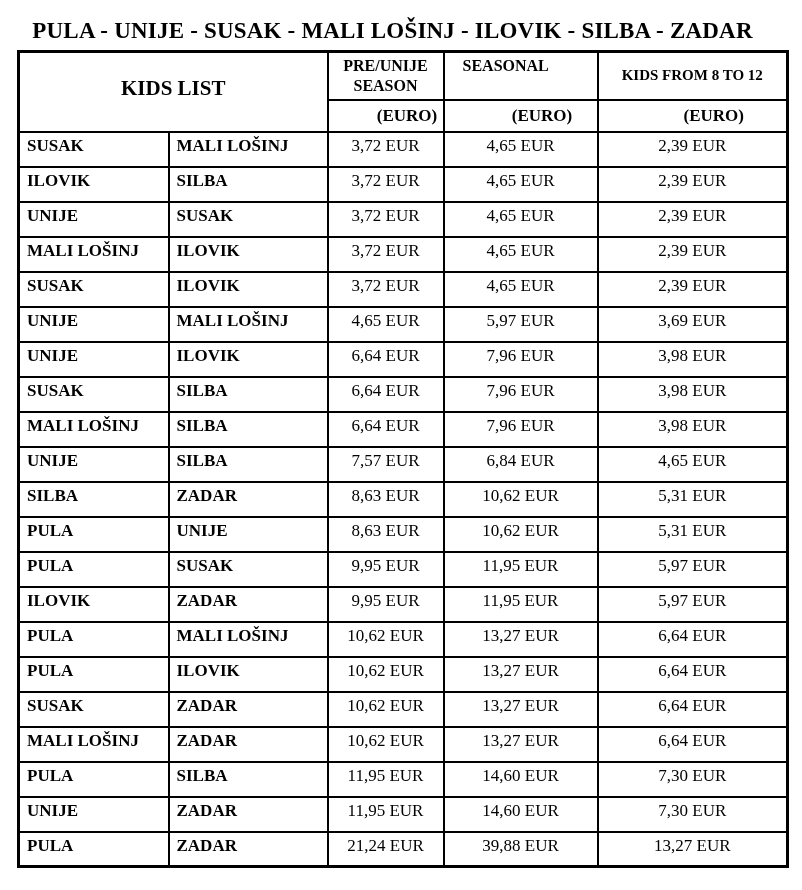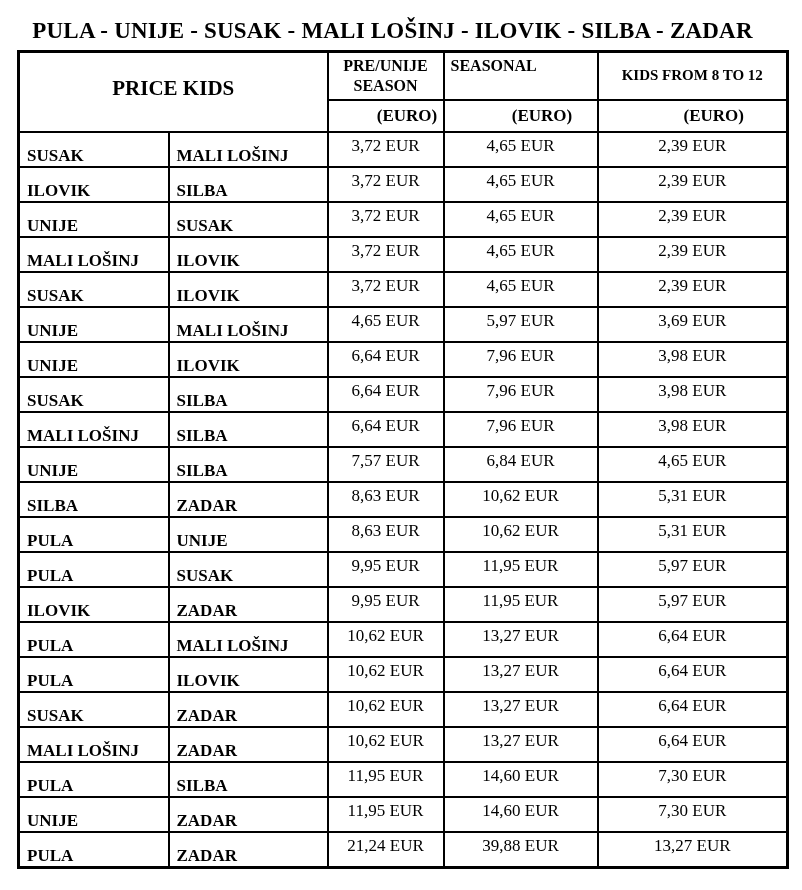--- a/index.html
+++ b/index.html
@@ -48,42 +48,42 @@
     padding-bottom: 8px;
   }
   th.season-cell {
     font-size: 16px;
     font-weight: bold;
     vertical-align: top;
     padding-top: 3px;
     line-height: 1.25;
   }
   th.season-prepost { text-align: center; }
-  th.season-seasonal { text-align: left; padding-left: 6px; }
+  th.season-seasonal { text-align: left; padding-left: 18px; }
   th.season-kids {
     text-align: center;
     vertical-align: middle;
     font-size: 15px;
     padding-top: 0;
   }
   th.euro-cell {
     font-size: 17px;
     font-weight: bold;
     text-align: center;
     vertical-align: middle;
     padding-left: 44px;
   }
   
   tbody tr { height: 35px; }
   td.route-cell {
     font-size: 17px;
     font-weight: bold;
     text-align: left;
     vertical-align: top;
-    padding: 13px 2px 0 7px;
+    padding: 3px 2px 0 7px;
     white-space: nowrap;
   }
   td.price-cell {
     font-size: 17px;
     font-weight: normal;
     text-align: center;
     vertical-align: top;
     padding-top: 3px;
     white-space: nowrap;
   }
@@ -98,21 +98,21 @@
   <table class="price-table">
     <colgroup>
       <col style="width:150px">
       <col style="width:159px">
       <col style="width:116px">
       <col style="width:154px">
       <col style="width:190px">
     </colgroup>
     <thead>
       <tr class="header-row-1">
-        <th class="price-list-cell" colspan="2" rowspan="2">PRICE KIDS</th>
+        <th class="price-list-cell" colspan="2" rowspan="2">KIDS LIST</th>
         <th class="season-cell season-prepost">PRE/UNIJE SEASON</th>
         <th class="season-cell season-seasonal">SEASONAL</th>
         <th class="season-cell season-kids">KIDS FROM 8 TO 12</th>
       </tr>
       <tr class="header-row-2">
         <th class="euro-cell">(EURO)</th>
         <th class="euro-cell">(EURO)</th>
         <th class="euro-cell">(EURO)</th>
       </tr>
     </thead>

